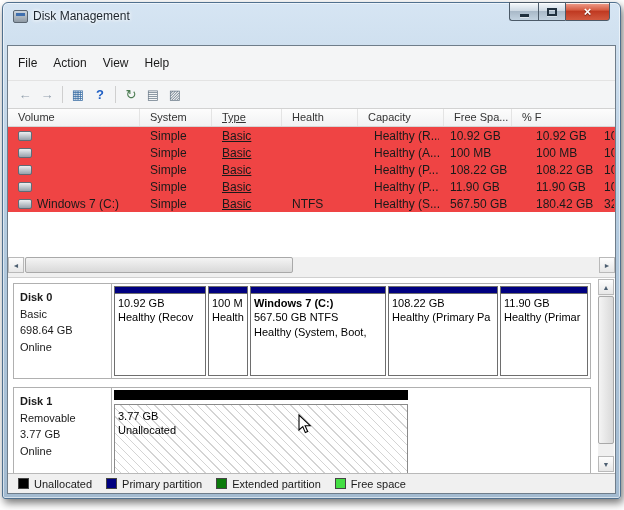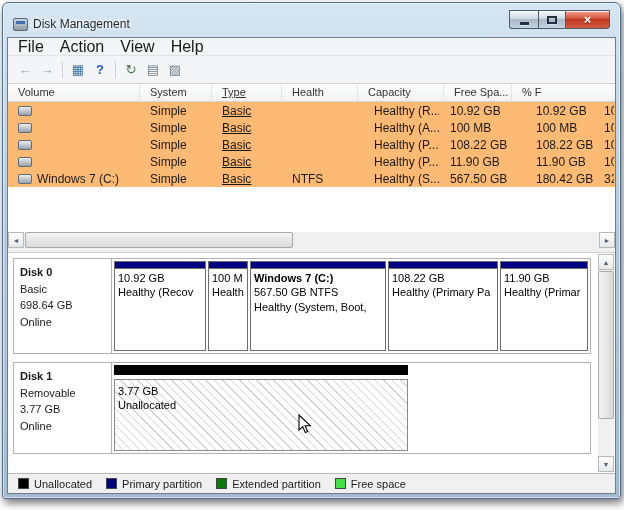--- a/index.html
+++ b/index.html
@@ -2,48 +2,48 @@
 <html><head>
 <meta charset="utf-8">
 <style>
   * {margin:0; padding:0; box-sizing:border-box;}
   html,body {width:624px; height:510px; background:#fff; overflow:hidden; position:relative;
              font-family:"Liberation Sans","DejaVu Sans",sans-serif;}
   .window {position:absolute; left:2px; top:2px; width:619px; height:497px;
            background:linear-gradient(180deg,#d6e5f3,#b6cde1 40%,#a3bbd1);
            border:1px solid #50708e; border-radius:6px 6px 3px 3px;
            box-shadow:2px 4px 8px rgba(0,0,0,0.55), inset 0 0 0 1px rgba(255,255,255,0.55);
-           padding:8px 4px 4px 4px; display:flex; flex-direction:column;}
+           padding:0 4px 4px 4px; display:flex; flex-direction:column;gap:16px;}
   .titlebar {height:26px; display:flex; align-items:center; position:relative; padding-left:6px; flex:0 0 auto;}
   .app-ico {width:15px; height:13px; margin-right:5px; background:linear-gradient(#cdd6de,#8f9aa5);
             border:1px solid #5a6672; border-radius:2px; position:relative;}
   .app-ico::after {content:""; position:absolute; left:2px; top:2px; right:2px; height:3px; background:#3f6fae;}
   .title-text {font-size:12px; color:#1c242c; text-shadow:0 0 4px #fff,0 0 4px #fff;}
   .win-btns {position:absolute; top:-1px; right:6px; display:flex;}
   .wbtn {height:19px; border:1px solid #4c5a68; display:flex; align-items:center; justify-content:center;
          background:linear-gradient(#f5f9fc 0%,#cfdae4 45%,#a9b9c8 50%,#c2d2e0 100%);
          box-shadow:inset 0 1px 0 rgba(255,255,255,0.8); cursor:default;}
   .wbtn.min {width:29px; border-radius:0 0 0 3px; border-right:none;}
   .wbtn.max {width:27px; border-right:none;}
   .wbtn.close {width:45px; border-radius:0 0 3px 0; color:#fff; font-size:13px; font-weight:bold;
                text-shadow:0 1px 1px rgba(0,0,0,0.45);
                background:linear-gradient(#f0a08e 0%,#d75e45 40%,#c03a22 50%,#d2593f 100%);}
   .glyph-min {width:9px; height:3px; background:#20303e; margin-top:7px; box-shadow:0 1px 0 rgba(255,255,255,.5);}
   .glyph-max {width:10px; height:8px; border:2px solid #20303e; box-shadow:0 1px 0 rgba(255,255,255,.4);}
   .client {flex:1; background:#f0f0f0; border:1px solid #6f7d8a; display:flex; flex-direction:column; overflow:hidden;}
-  .menubar {height:18px; background:#f4f5f6; display:flex; align-items:center; padding-left:2px;
-            border-bottom:1px solid #e3e3e3; font-size:16px; color:#1a1a1a; flex:0 0 auto;}
+  .menubar {height:35px; background:#f4f5f6; display:flex; align-items:center; padding-left:2px;
+            border-bottom:1px solid #e3e3e3; font-size:12px; color:#1a1a1a; flex:0 0 auto;}
   .menu-item {padding:2px 8px;}
   .toolbar {height:28px; background:#f4f5f6; border-bottom:1px solid #d2d2d2; display:flex; align-items:center;
             padding-left:6px; flex:0 0 auto;}
   .tbtn {width:22px; height:22px; display:flex; align-items:center; justify-content:center; font-size:13px;}
   .ic-gray {color:#93a0ad;} .ic-blue {color:#3a6ea5;} .ic-help {color:#1f5fc4; font-weight:bold;}
   .ic-green {color:#4d7d53;} .ic-dim {color:#6e7d8c;}
   .tsep {width:1px; height:17px; background:#cfcfcf; margin:0 4px;}
-  .workarea {flex:1; display:flex; flex-direction:column; background:#fdba74; overflow:hidden;}
+  .workarea {flex:1; display:flex; flex-direction:column; background:#ef4444; overflow:hidden;}
   .listview {height:164px; display:flex; flex-direction:column; flex:0 0 auto;}
   .lv-header {height:18px; display:flex; background:linear-gradient(#fdfdfd,#f1f2f3);
               border-bottom:1px solid #d5d5d5; font-size:11px; color:#333; flex:0 0 auto;}
   .hcell {padding:2px 0 0 10px; border-right:1px solid #e4e4e4; overflow:hidden; white-space:nowrap;}
   .c0{width:132px;} .c1{width:72px;} .c2{width:70px;text-decoration:underline;} .c3{width:82px;} .c4{width:76px;}
   .c5{width:86px;} .c6{width:68px;} .c7{flex:1; border-right:none;}
   .lv-row {height:17px; display:flex; font-size:12px; color:#1a1a1a; flex:0 0 auto;}
   .cell {padding-left:10px; overflow:hidden; white-space:nowrap; display:flex; align-items:center; border-right:1px solid transparent;}
   .drive-ico {width:14px; height:10px; background:linear-gradient(#eceff1,#97a1ab);
               border:1px solid #5f6b76; border-radius:2px; margin-right:5px; flex:0 0 auto;}

